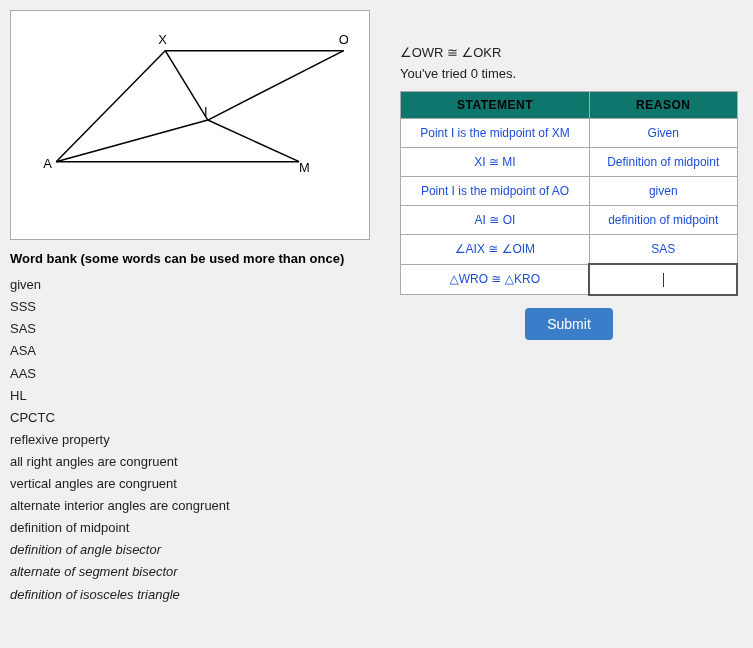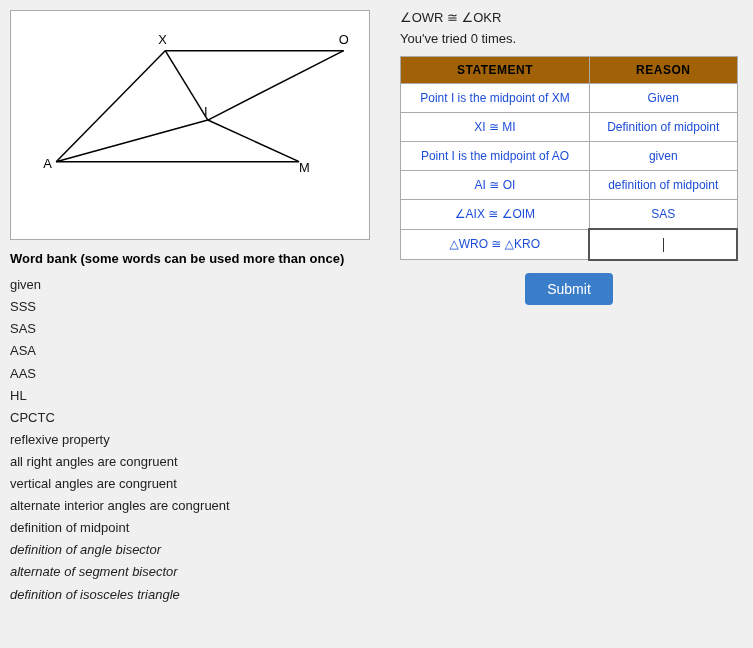--- a/index.html
+++ b/index.html
@@ -51,39 +51,40 @@
       color: #222;
     }
     .word-bank-list li.italic {
       font-style: italic;
     }
     
     .equation-line {
       font-size: 13px;
       margin-bottom: 6px;
       color: #222;
+      margin-top: 35px;
     }
     .tries-line {
       font-size: 13px;
       margin-bottom: 10px;
       color: #222;
     }
     
     .proof-table {
       width: 100%;
       border-collapse: collapse;
       margin-bottom: 12px;
     }
     .proof-table th {
       border: 1px solid #aaa;
       padding: 6px 10px;
       text-align: center;
       font-size: 12px;
       font-weight: bold;
-      background: #a16207;
+      background: #0f766e;
       letter-spacing: 0.5px;
     }
     .proof-table td {
       border: 1px solid #aaa;
       padding: 7px 10px;
       text-align: center;
       font-size: 12px;
       background: white;
       color: #1d4ed8;
     }

